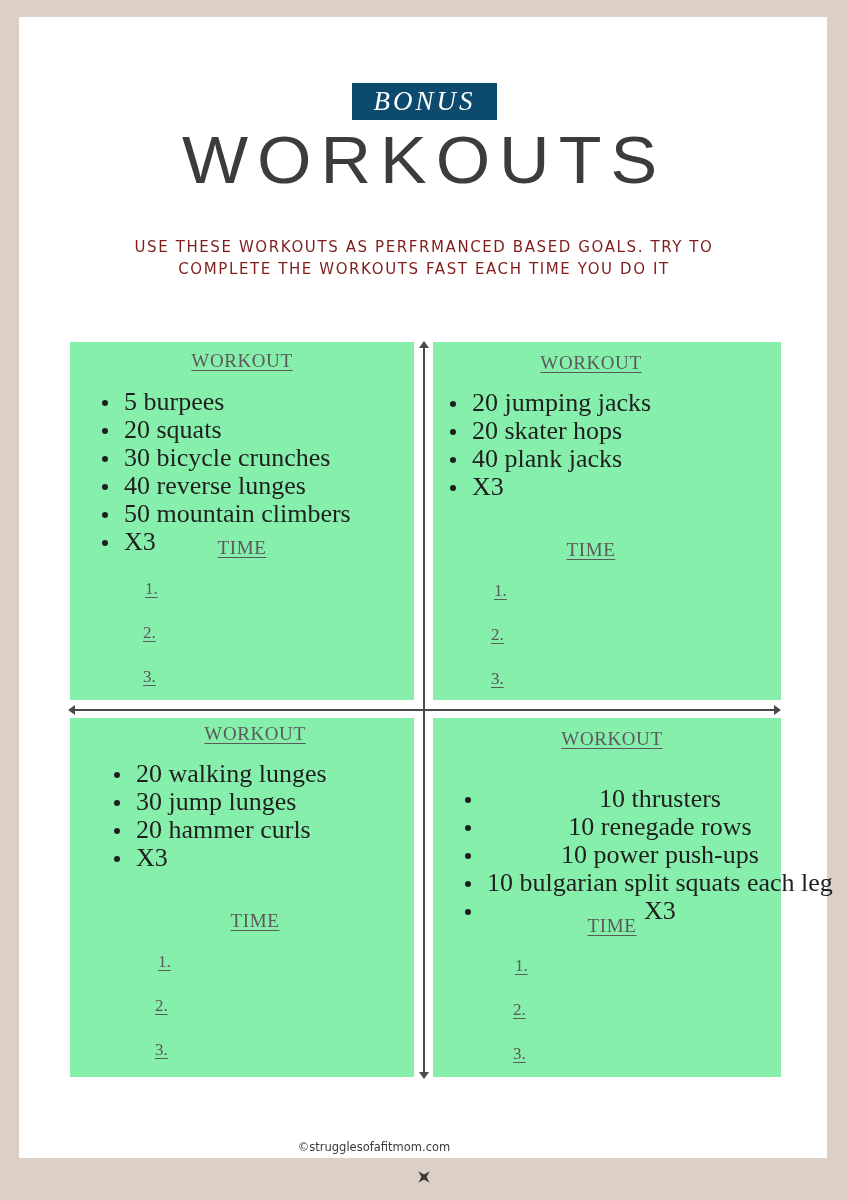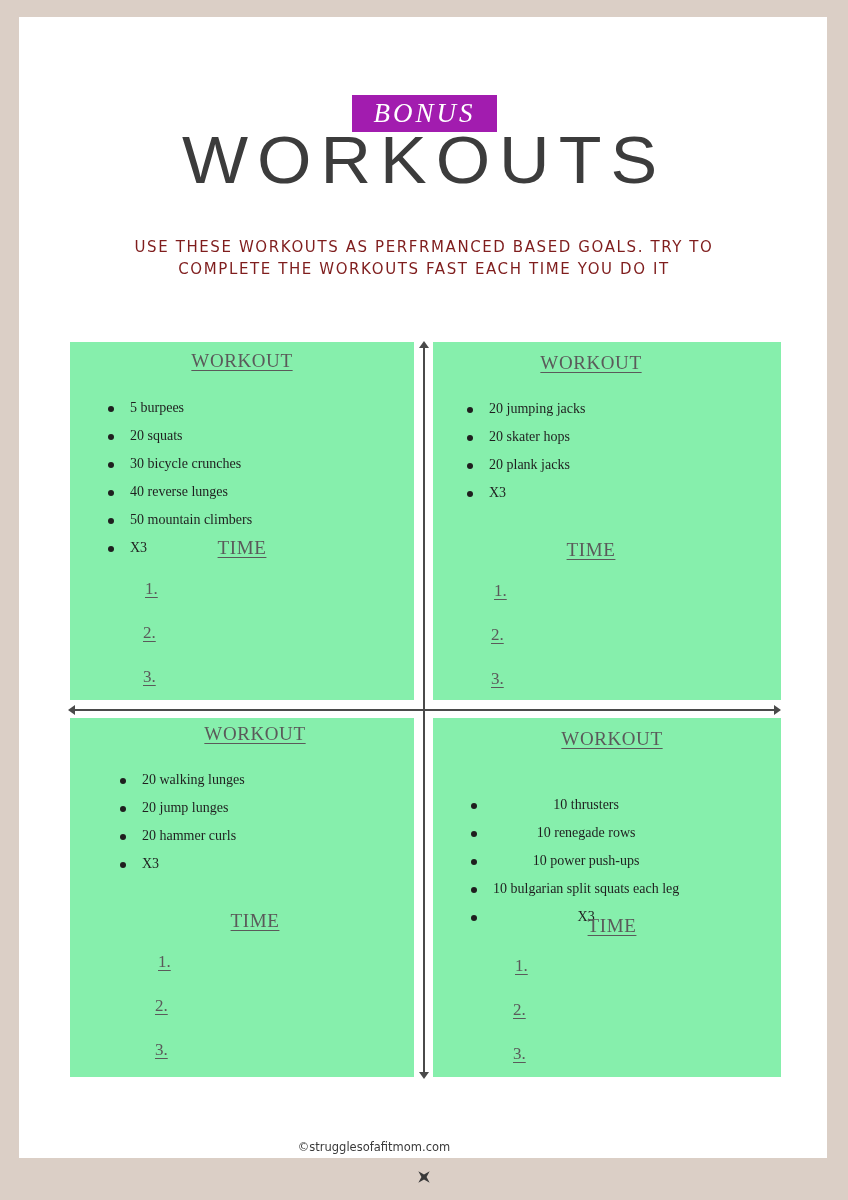--- a/index.html
+++ b/index.html
@@ -7,24 +7,24 @@
     width: 848px; height: 1200px; position: relative; overflow: hidden;
     background: #dbcfc6;
     font-family: "DejaVu Serif", serif;
   }
   .page {
     position: absolute; left: 19px; top: 17px; width: 808px; height: 1141px;
     background: #ffffff;
   }
   .bonus-badge {
     position: absolute; left: 352px; top: 83px; width: 145px; height: 37px;
-    background: #a21caf; color: #ffffff;
+    background: #0c4a6e; color: #ffffff;
     display: flex; align-items: center; justify-content: center;
     font-family: "Liberation Serif", serif; font-style: italic;
-    font-size: 27px; letter-spacing: 3px; margin-top: 12px;
+    font-size: 27px; letter-spacing: 3px;
   }
   .title {
     position: absolute; left: 0; top: 120px; width: 848px; text-align: center;
     font-family: "Liberation Sans", sans-serif; font-weight: 300;
     font-size: 70px; letter-spacing: 9px; color: #3c3c3c;
     -webkit-text-stroke: 0px; transform: scaleY(0.96);
   }
   .subtitle {
     position: absolute; left: 90px; top: 236px; width: 668px; text-align: center;
     font-family: "DejaVu Sans", sans-serif; font-size: 15px; line-height: 22px;
@@ -38,22 +38,22 @@
   .panel-bl { left: 70px; top: 718px; width: 344px; height: 359px; }
   .panel-br { left: 433px; top: 718px; width: 348px; height: 359px; }
 
   .panel-heading, .time-heading {
     position: absolute; left: 0; text-decoration: underline;
     text-decoration-thickness: 1px; text-underline-offset: 3px;
     font-family: "Liberation Serif", serif; font-size: 19px; color: #5a5a5a;
     letter-spacing: 0.6px; text-align: center;
   }
   .exercise-list {
-    position: absolute; margin: 8px; padding: 0; list-style: none;
-    font-family: "Liberation Serif", serif; font-size: 14px; color: #1f1f1f;
+    position: absolute; margin: 2px; padding: 0; list-style: none;
+    font-family: "Liberation Serif", serif; font-size: 26px; color: #1f1f1f;
   }
   .exercise-list li {
     position: relative; height: 28px; line-height: 28px; padding-left: 22px;
     white-space: nowrap;
   }
   .exercise-list li::before {
     content: ""; position: absolute; left: 0; top: 12px; width: 6px; height: 6px;
     border-radius: 50%; background: #1f1f1f;
   }
   .time-entry {
@@ -102,37 +102,37 @@
     <li>X3</li>
   </ul>
   <div class="time-heading" style="top:195px;width:344px;">TIME</div>
   <div class="time-entry" style="left:75px;top:237px;">1.</div>
   <div class="time-entry" style="left:73px;top:281px;">2.</div>
   <div class="time-entry" style="left:73px;top:325px;">3.</div>
 </div>
 
 <div class="panel panel-tr">
   <div class="panel-heading" style="top:10px;width:316px;">WORKOUT</div>
-  <ul class="exercise-list" style="left:26px;top:45px;">
+  <ul class="exercise-list" style="left:15px;top:45px;">
     <li>20 jumping jacks</li>
     <li>20 skater hops</li>
-    <li>20 plank jacks</li>
+    <li>40 plank jacks</li>
     <li>X3</li>
   </ul>
   <div class="time-heading" style="top:197px;width:316px;">TIME</div>
   <div class="time-entry" style="left:61px;top:239px;">1.</div>
   <div class="time-entry" style="left:58px;top:283px;">2.</div>
   <div class="time-entry" style="left:58px;top:327px;">3.</div>
 </div>
 
 <div class="panel panel-bl">
   <div class="panel-heading" style="top:5px;width:370px;">WORKOUT</div>
   <ul class="exercise-list" style="left:42px;top:40px;">
     <li>20 walking lunges</li>
-    <li>20 jump lunges</li>
+    <li>30 jump lunges</li>
     <li>20 hammer curls</li>
     <li>X3</li>
   </ul>
   <div class="time-heading" style="top:192px;width:370px;">TIME</div>
   <div class="time-entry" style="left:88px;top:234px;">1.</div>
   <div class="time-entry" style="left:85px;top:278px;">2.</div>
   <div class="time-entry" style="left:85px;top:322px;">3.</div>
 </div>
 
 <div class="panel panel-br">

